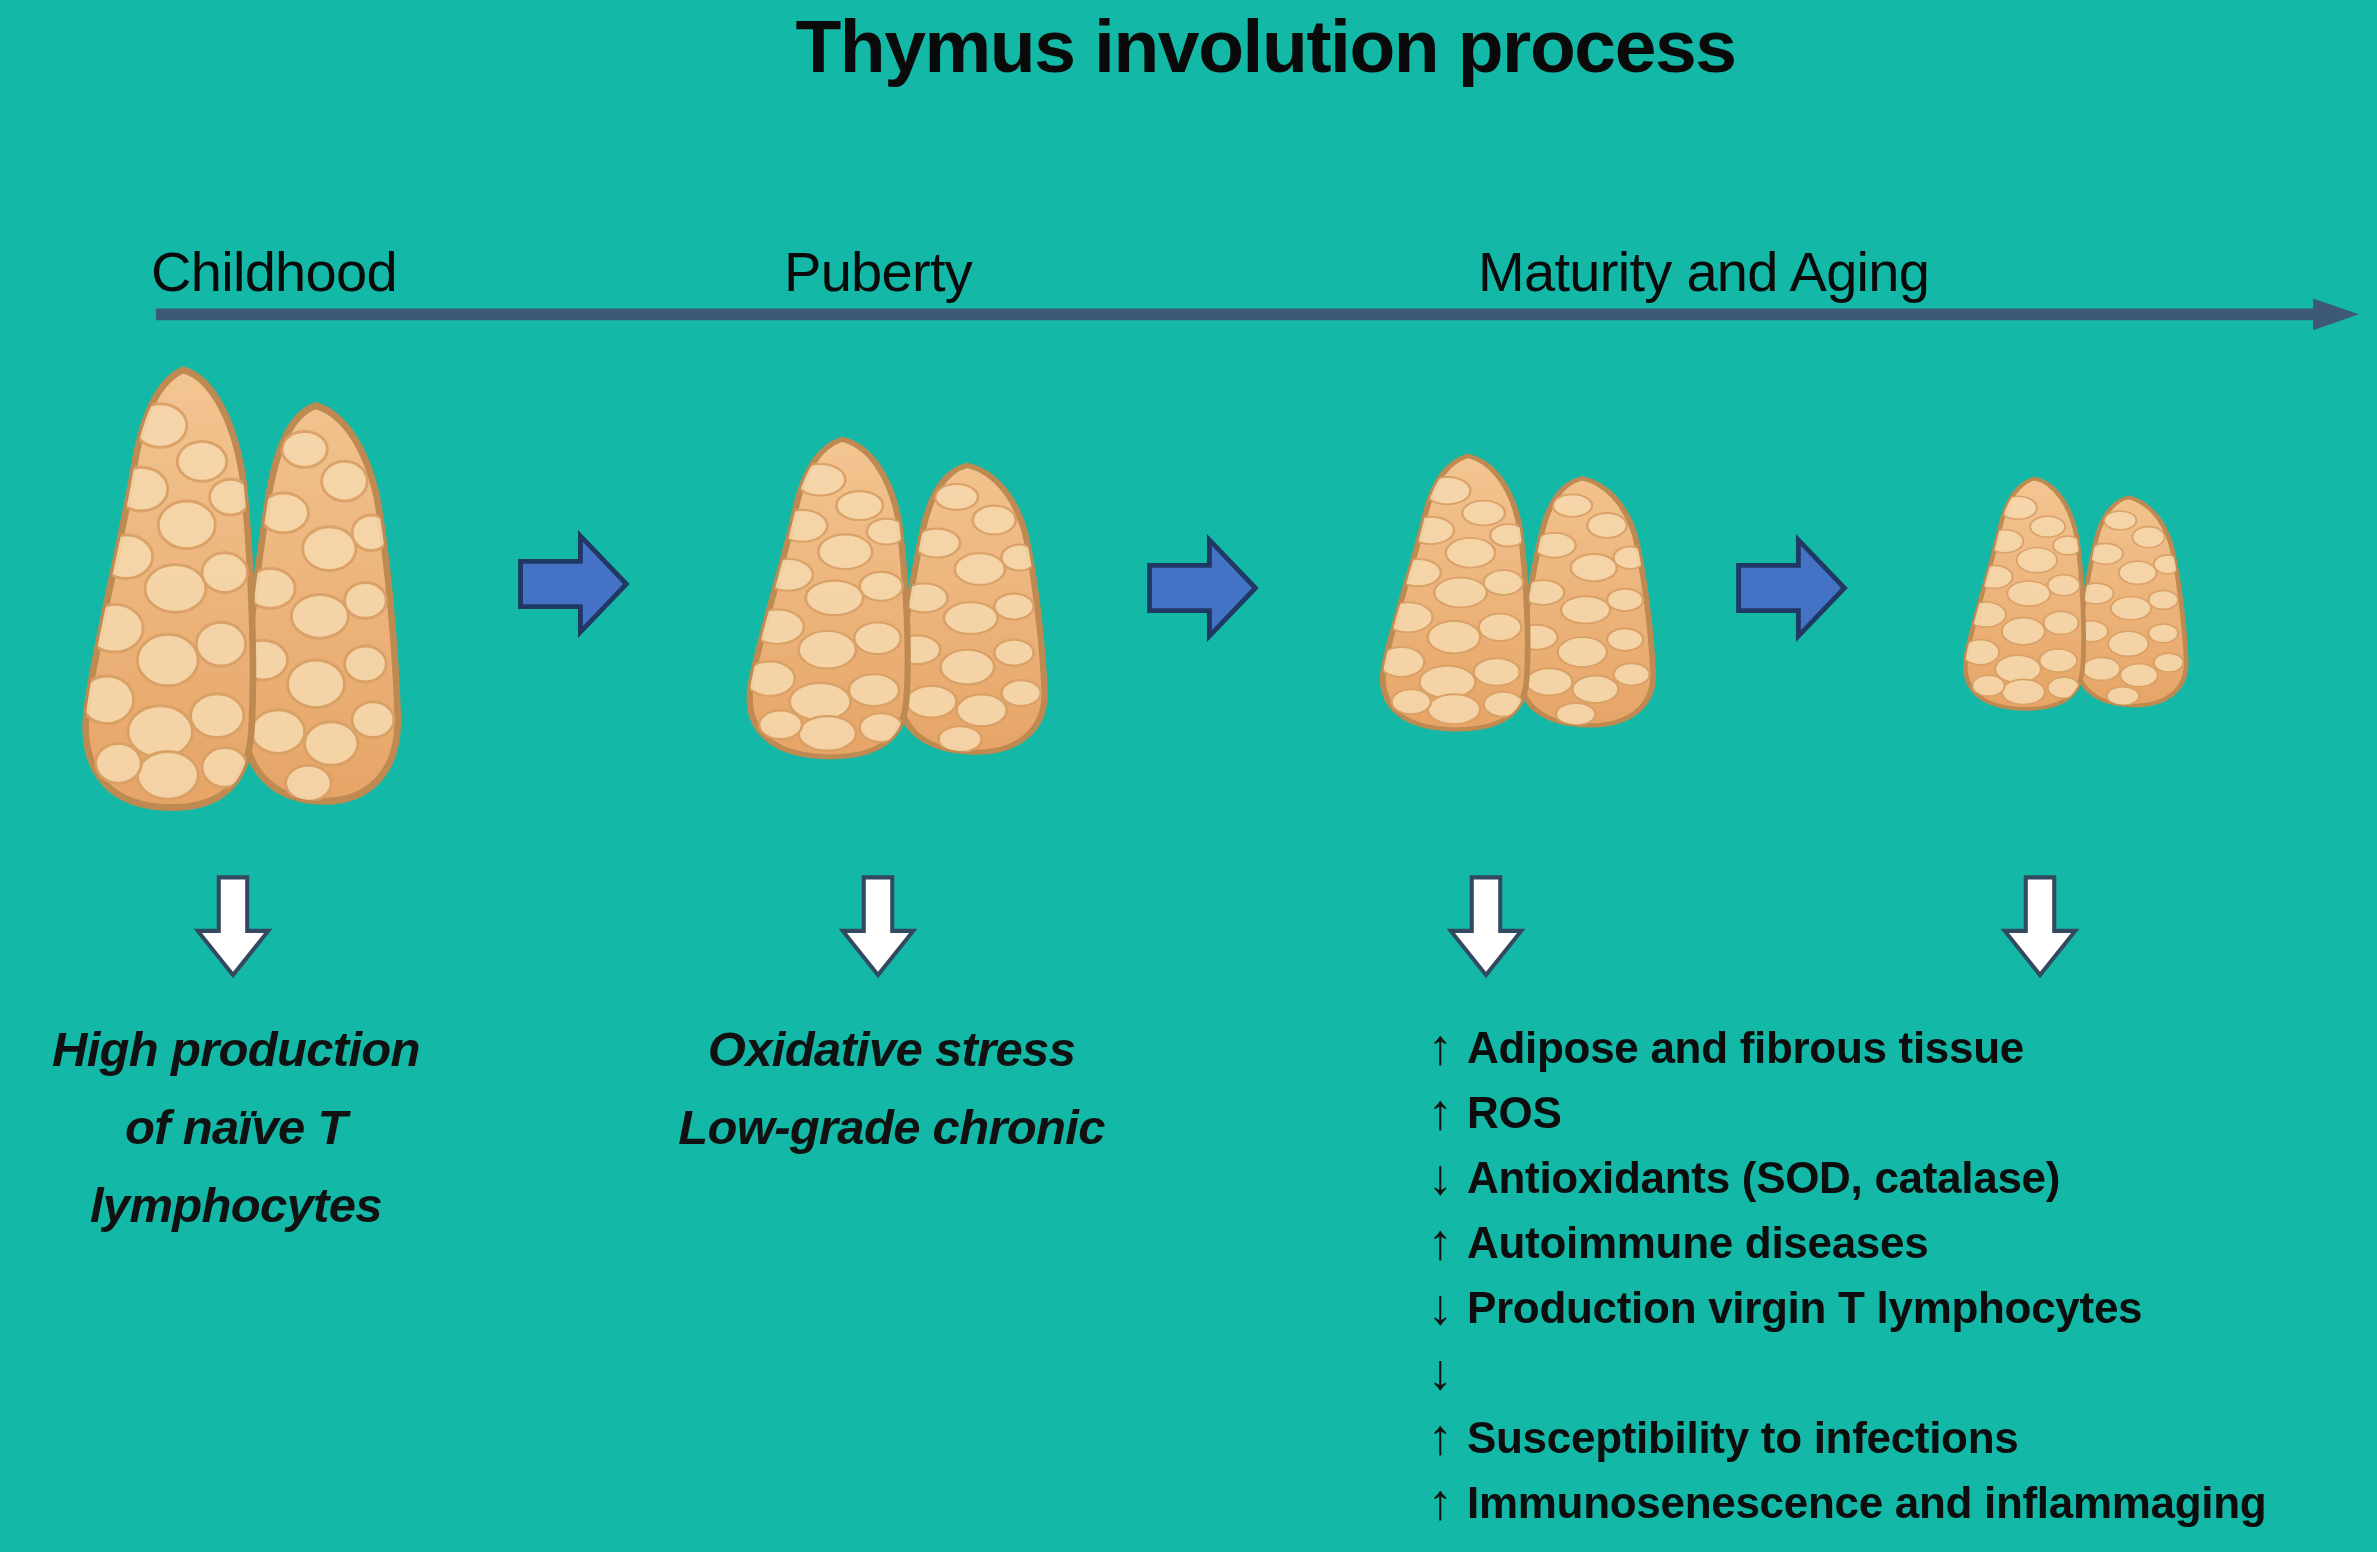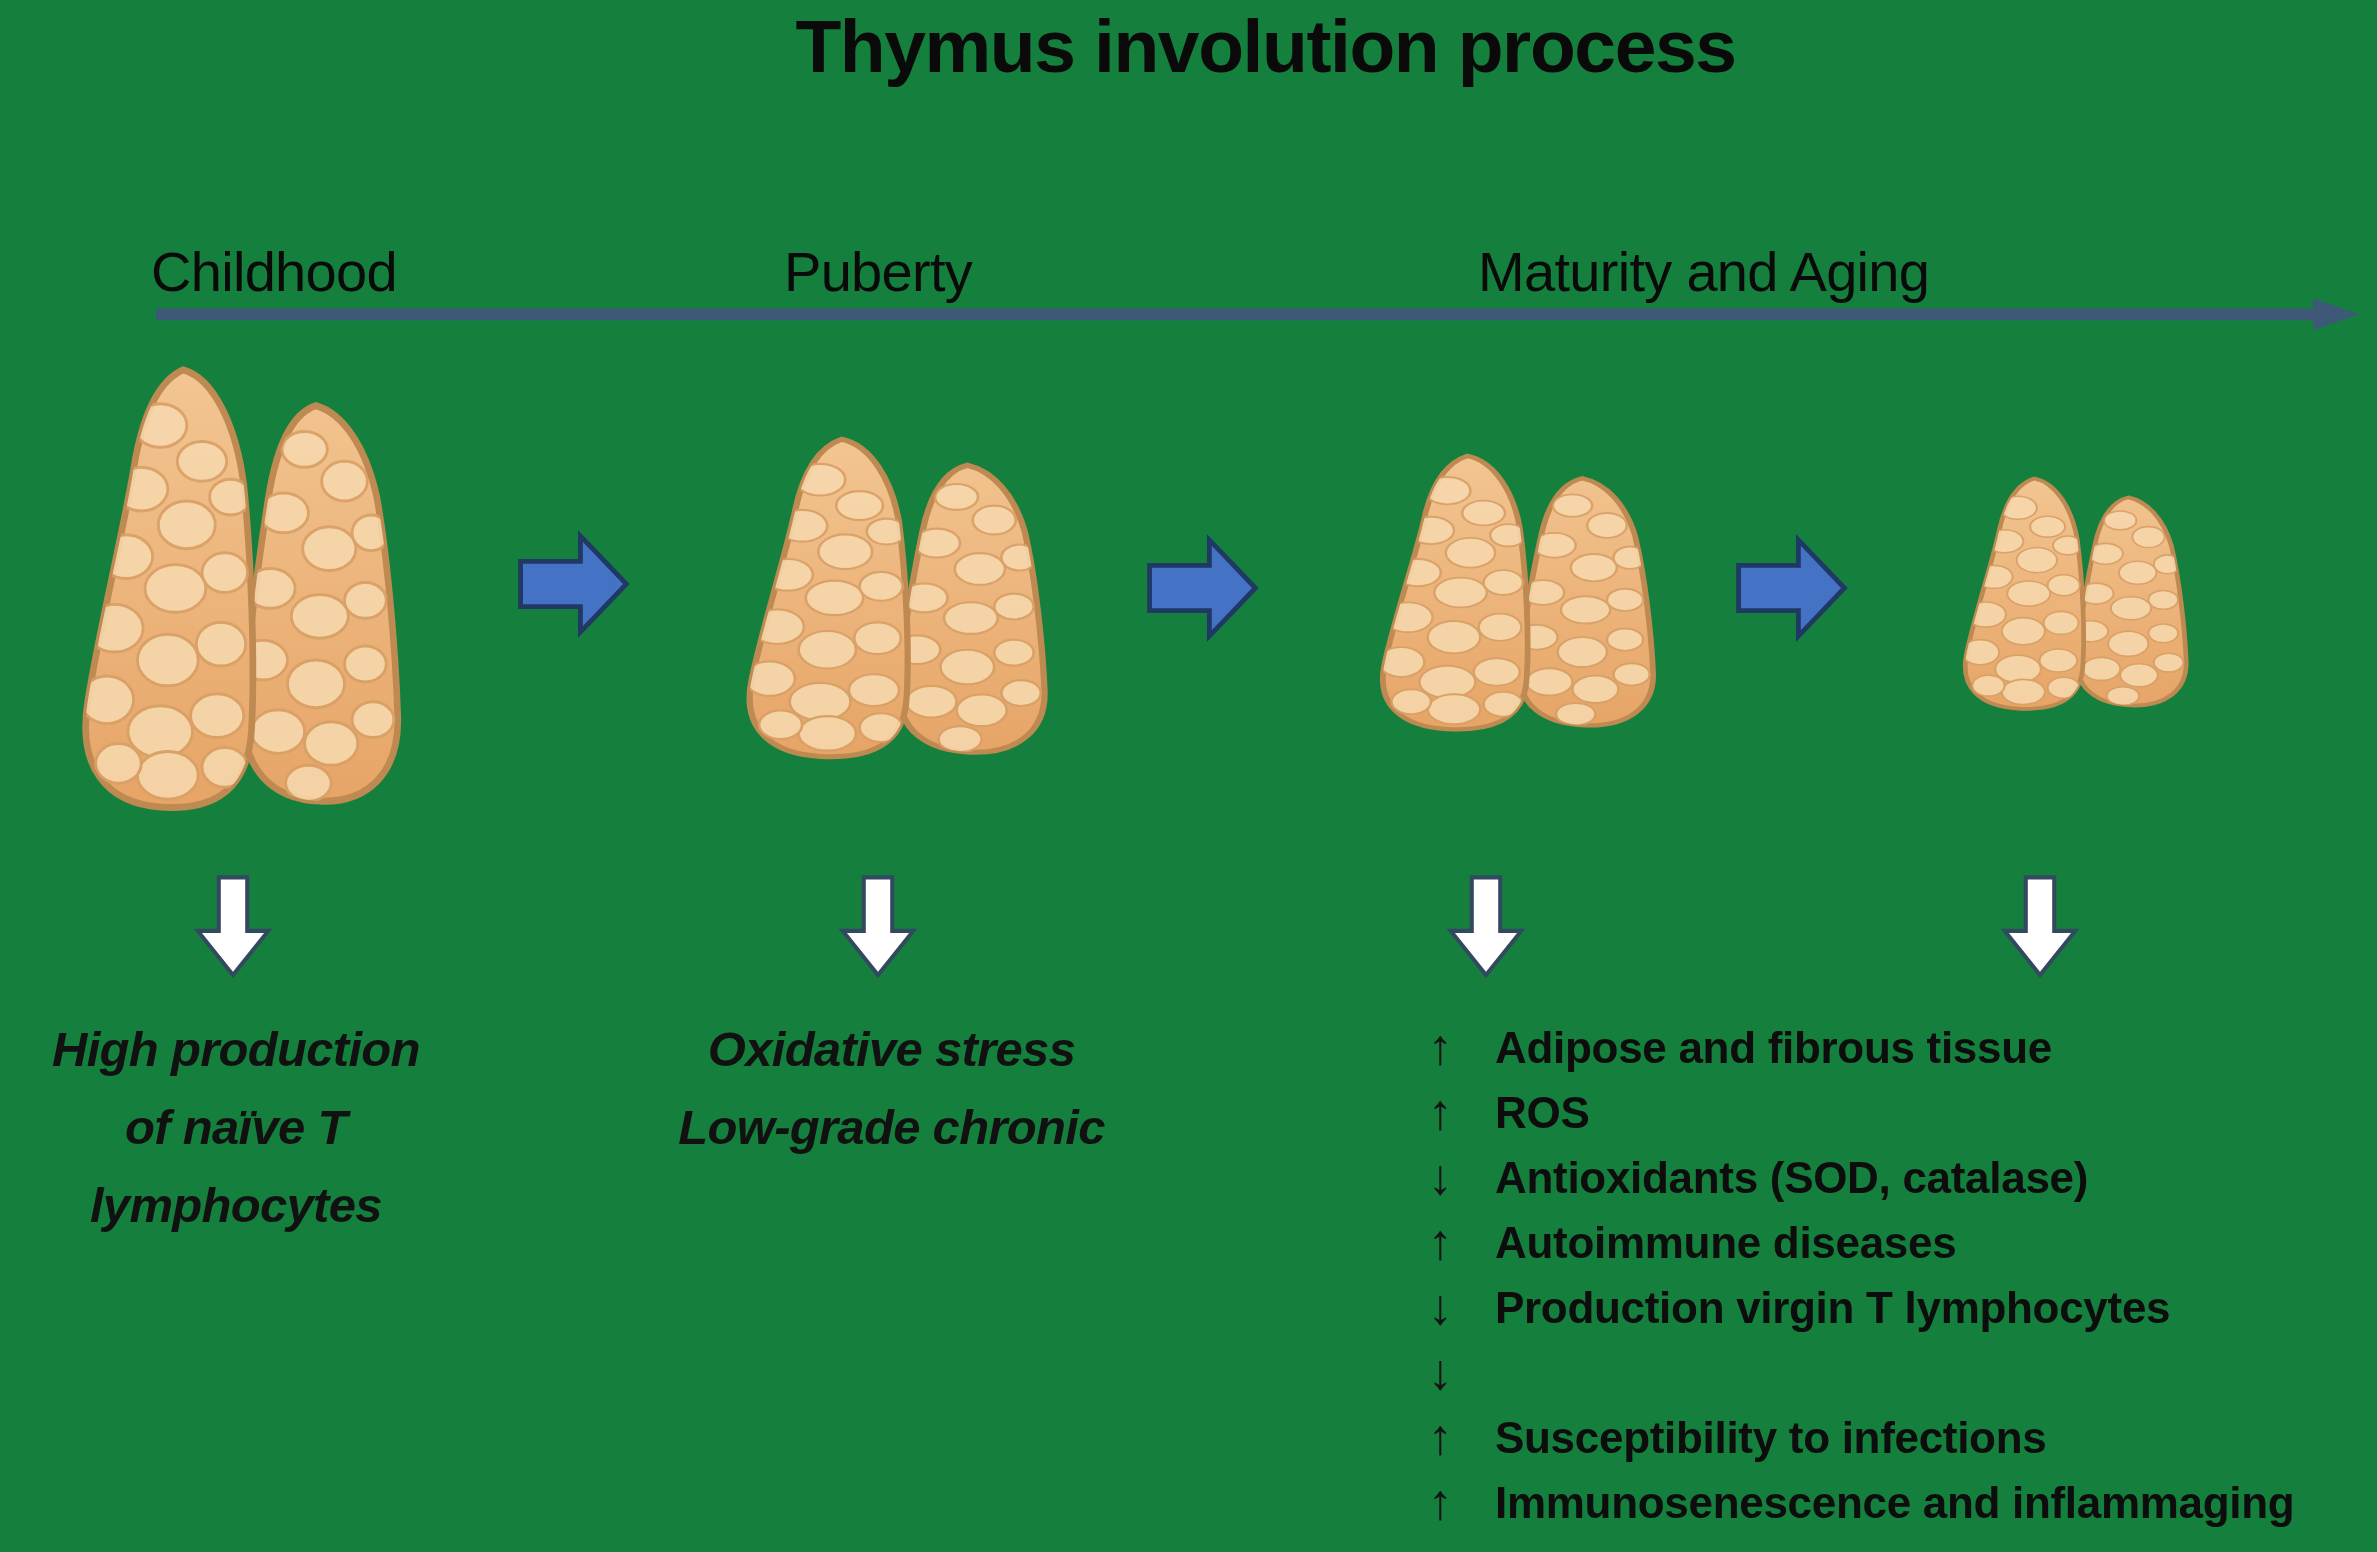--- a/index.html
+++ b/index.html
@@ -1,17 +1,17 @@
 <!DOCTYPE html>
 <html style="font-size:11px"><head>
 <meta charset="utf-8">
 <style>
   html,body{margin:0;padding:0;background:#ffffff;}
   #canvas{
-    position:relative;width:2377px;height:1552px;background:#15803d;
+    position:relative;width:2377px;height:1552px;background:#14b8a6;
     font-family:"Liberation Sans",sans-serif;color:#0d0d0d;overflow:hidden;
   }
   .abs{position:absolute;}
   .title{
     position:absolute;top:2.8px;left:153px;width:2225px;text-align:center;
     font-size:75px;font-weight:bold;letter-spacing:-1.4px;color:#0a0a0a;
   }
   .stage-label{
     position:absolute;bottom:1248px;font-size:56px;font-weight:normal;
     letter-spacing:-0.7px;color:#0a0a0a;white-space:nowrap;
@@ -19,21 +19,21 @@
   .caption{
     position:absolute;font-size:49px;font-weight:bold;text-align:center;
     line-height:78px;color:#111;letter-spacing:-0.7px;font-style:italic;
   }
   .effects{position:absolute;left:1428px;top:1015px;width:951px;}
   .effect-row{height:65px;display:flex;align-items:center;}
   .fx-arrow{
     flex:0 0 39px;width:39px;font-size:50px;font-weight:normal;
     line-height:65px;color:#141414;
   }
-  .fx-text{font-size:44px;font-weight:bold;letter-spacing:-0.3px;white-space:nowrap;margin-left:28px;}
+  .fx-text{font-size:44px;font-weight:bold;letter-spacing:-0.3px;white-space:nowrap;}
   svg{display:block;}
 </style>
 </head>
 <body>
 
 <div id="canvas">
 
   <svg width="0" height="0" style="position:absolute" aria-hidden="true">
     <defs>
       <linearGradient id="thyGrad" gradientUnits="userSpaceOnUse" x1="100" y1="0" x2="100" y2="240">

